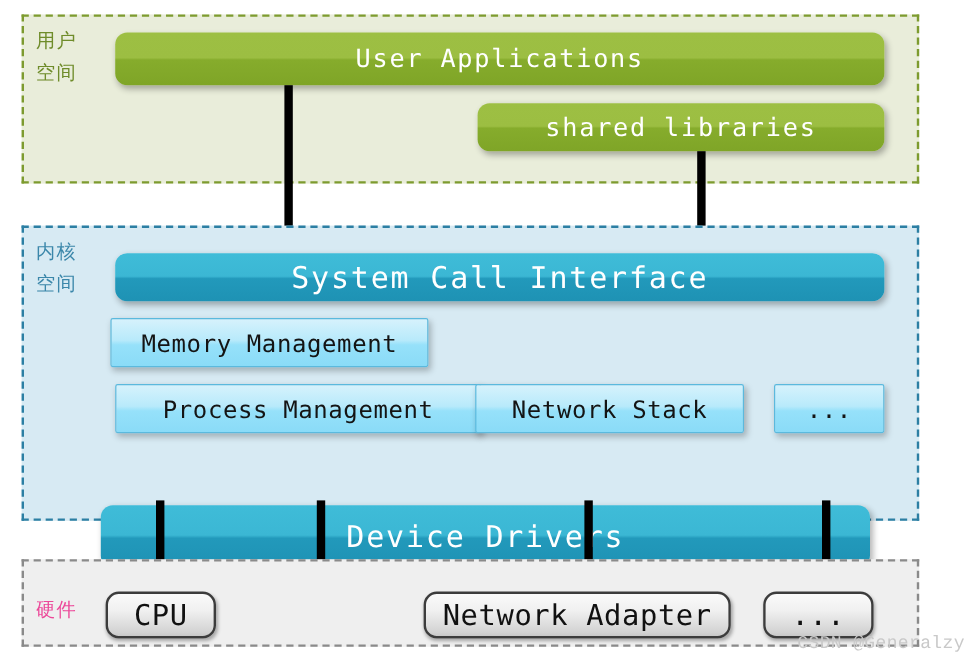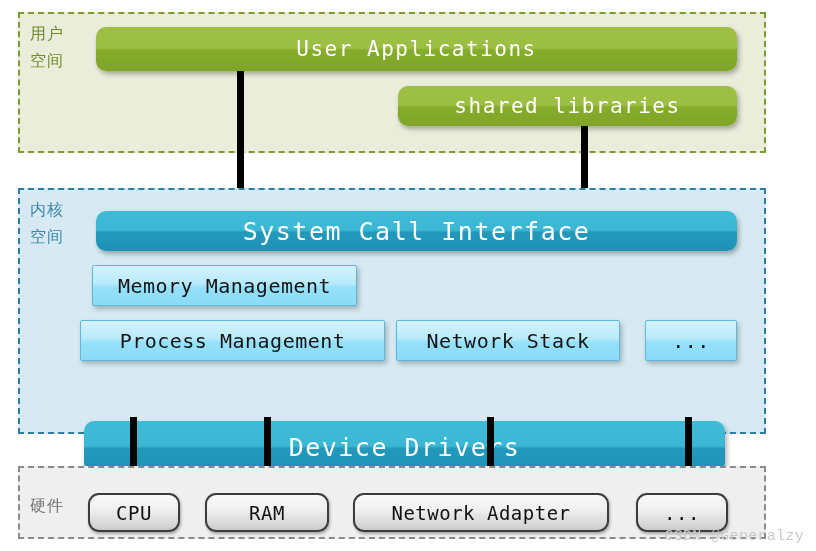--- a/index.html
+++ b/index.html
@@ -44,21 +44,21 @@
     position: absolute;
     font-family: "DejaVu Sans", sans-serif;
     font-size: 16px;
     line-height: 27px;
     letter-spacing: 1px;
     white-space: pre-line;
     font-weight: 400;
   }
   .lbl-user   { left: 30px;  top: 20px;  color: #6f8c2a; }
   .lbl-kernel { left: 30px;  top: 196px; color: #3b87aa; }
-  .lbl-hw     { left: 30px;  top: 494px; color: #737373; font-family: Liberation Mono, monospace; }
+  .lbl-hw     { left: 30px;  top: 494px; color: #ec4899; }
 
   
   .box {
     position: absolute;
     box-sizing: border-box;
     display: flex;
     align-items: center;
     justify-content: center;
     font-family: "DejaVu Sans Mono", monospace;
     border-radius: 9px;
@@ -94,21 +94,21 @@
     letter-spacing: 0.5px;
     border: 1px solid #5bb9dd;
     box-shadow: 2px 3px 5px rgba(0,0,0,0.25);
     border-radius: 2px;
   }
 
   
   .box-gray {
     background: linear-gradient(to bottom, #fafafa 0%, #f0f0f0 40%, #d2d2d2 92%, #c8c8c8 100%);
     color: #111111;
-    font-size: 19px;
+    font-size: 24px;
     letter-spacing: 0.5px;
     border: 2px solid #3c3c3c;
     box-shadow: 1px 2px 3px rgba(0,0,0,0.30);
     border-radius: 11px;
   }
 
   
   .arrow {
     position: absolute;
   }
@@ -166,21 +166,21 @@
 
   <div class="zone zone-kernel"></div>
   <div class="zone-label lbl-kernel">内核
 空间</div>
 
   <div class="box box-teal" style="left:96px; top:211px; width:641px; height:40px;">System Call Interface</div>
 
   <div class="box box-lightblue" style="left:92px; top:265px; width:265px; height:41px;">Memory Management</div>
 
 
-  <div class="box box-lightblue" style="left:80px; top:320px; width:305px; height:41px;">Process Management</div>
+  <div class="box box-lightblue" style="left:96px; top:320px; width:305px; height:41px;">Process Management</div>
 
   <div class="box box-lightblue" style="left:396px; top:320px; width:224px; height:41px;">Network Stack</div>
 
   <div class="box box-lightblue" style="left:645px; top:320px; width:92px; height:41px;">...</div>
 
   <div class="box box-teal" style="left:84px; top:377px; width:641px; height:52px;margin-top:44px;">Device Drivers</div>
 
   <div class="arrow" style="left:130px; top:417px; height:80px;">
     <div class="shaft" style="height:67px;"></div>
     <div class="head" style="top:67px;"></div>
@@ -199,21 +199,20 @@
   <div class="arrow" style="left:685px; top:417px; height:80px;">
     <div class="shaft" style="height:67px;"></div>
     <div class="head" style="top:67px;"></div>
   </div>
 
   <div class="zone zone-hw"></div>
   <div class="zone-label lbl-hw">硬件</div>
 
   <div class="box box-gray" style="left:88px; top:493px; width:92px; height:39px;">CPU</div>
 
-  <div class="box box-gray" style="left:205px; top:493px; width:124px; height:39px;">RAM</div>
 
   <div class="box box-gray" style="left:353px; top:493px; width:256px; height:39px;">Network Adapter</div>
 
   <div class="box box-gray" style="left:636px; top:493px; width:92px; height:39px;">...</div>
 
   <div class="watermark">CSDN @Generalzy</div>
 
 </div>
 
 </body></html>

